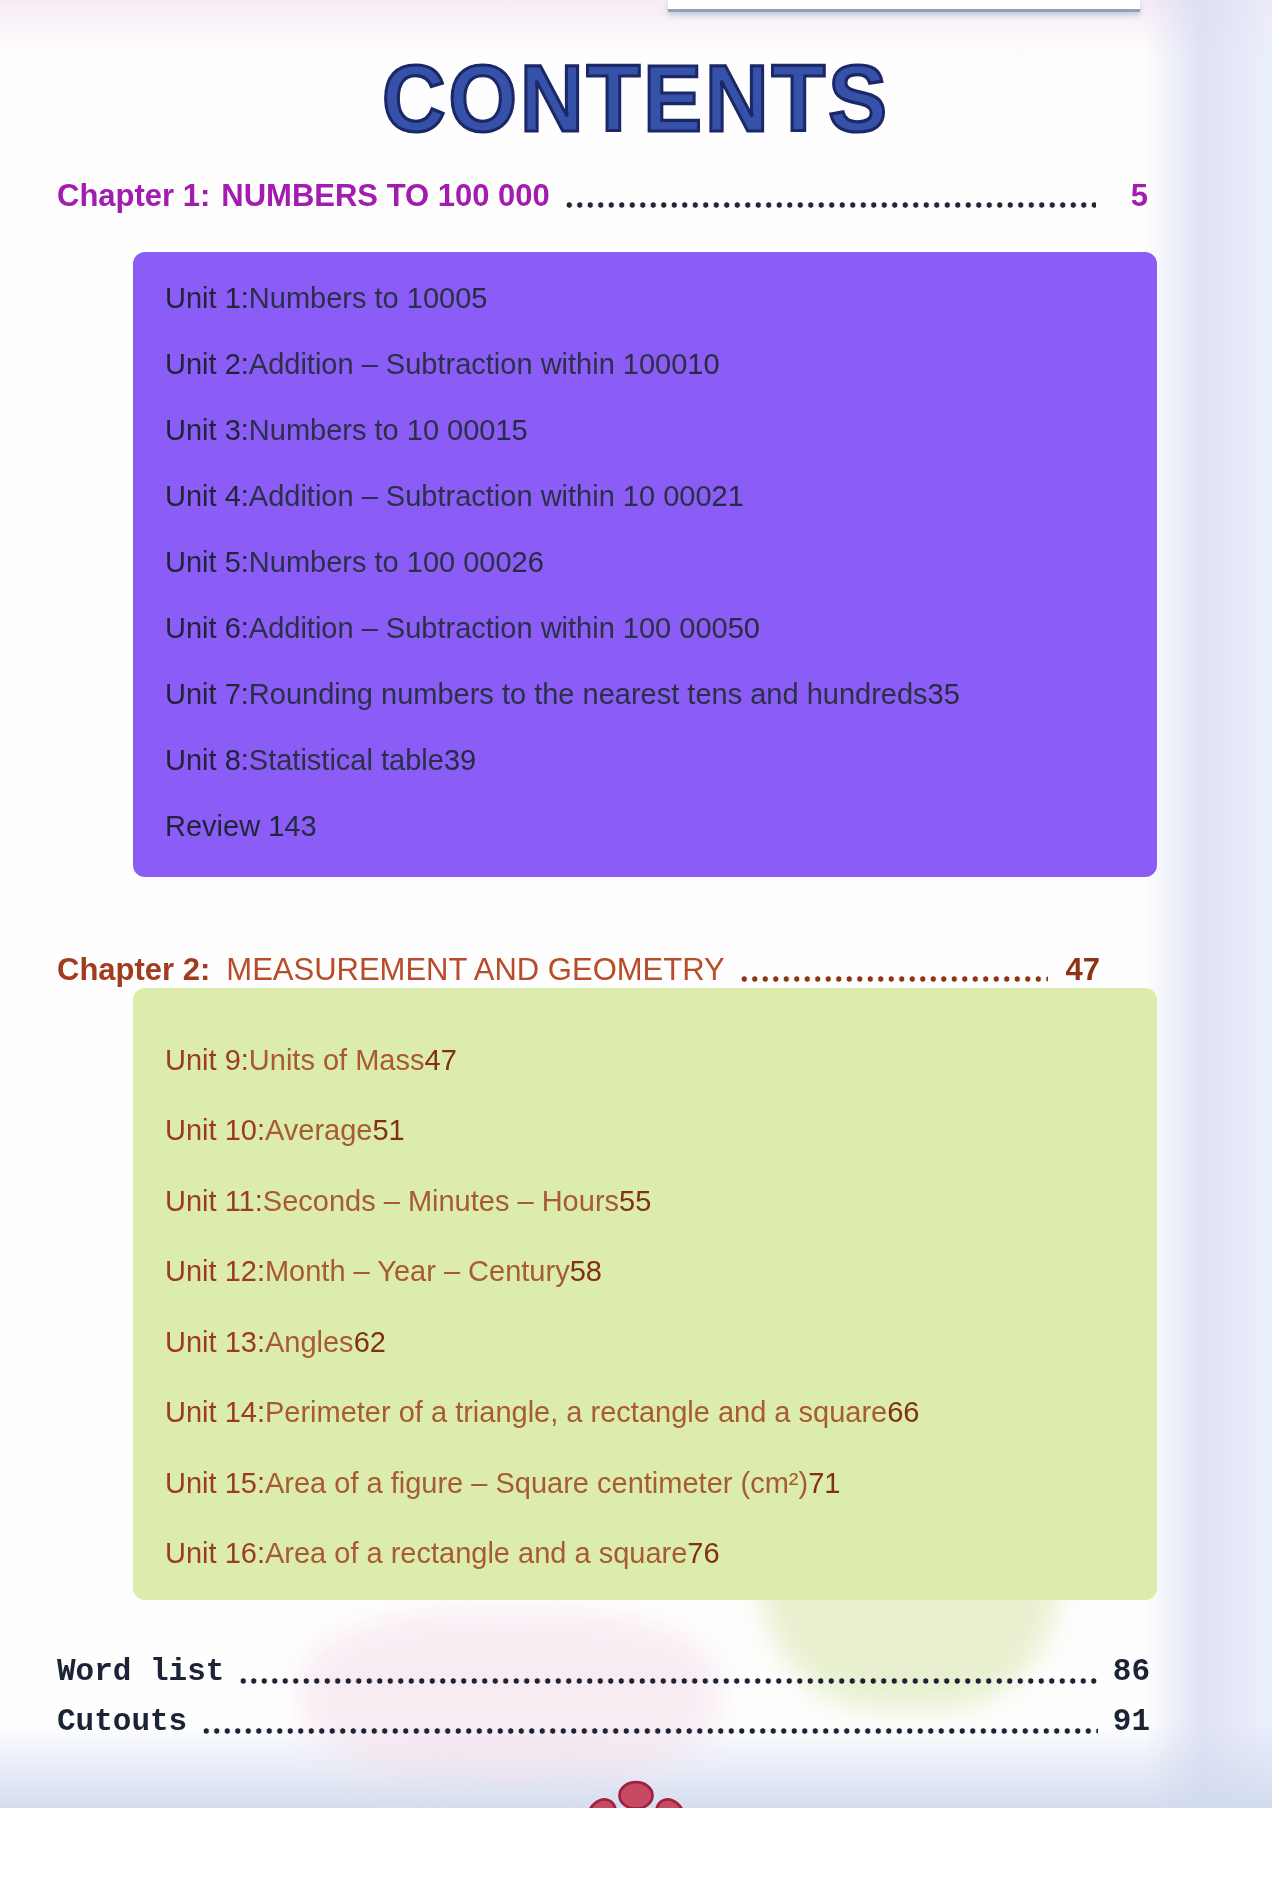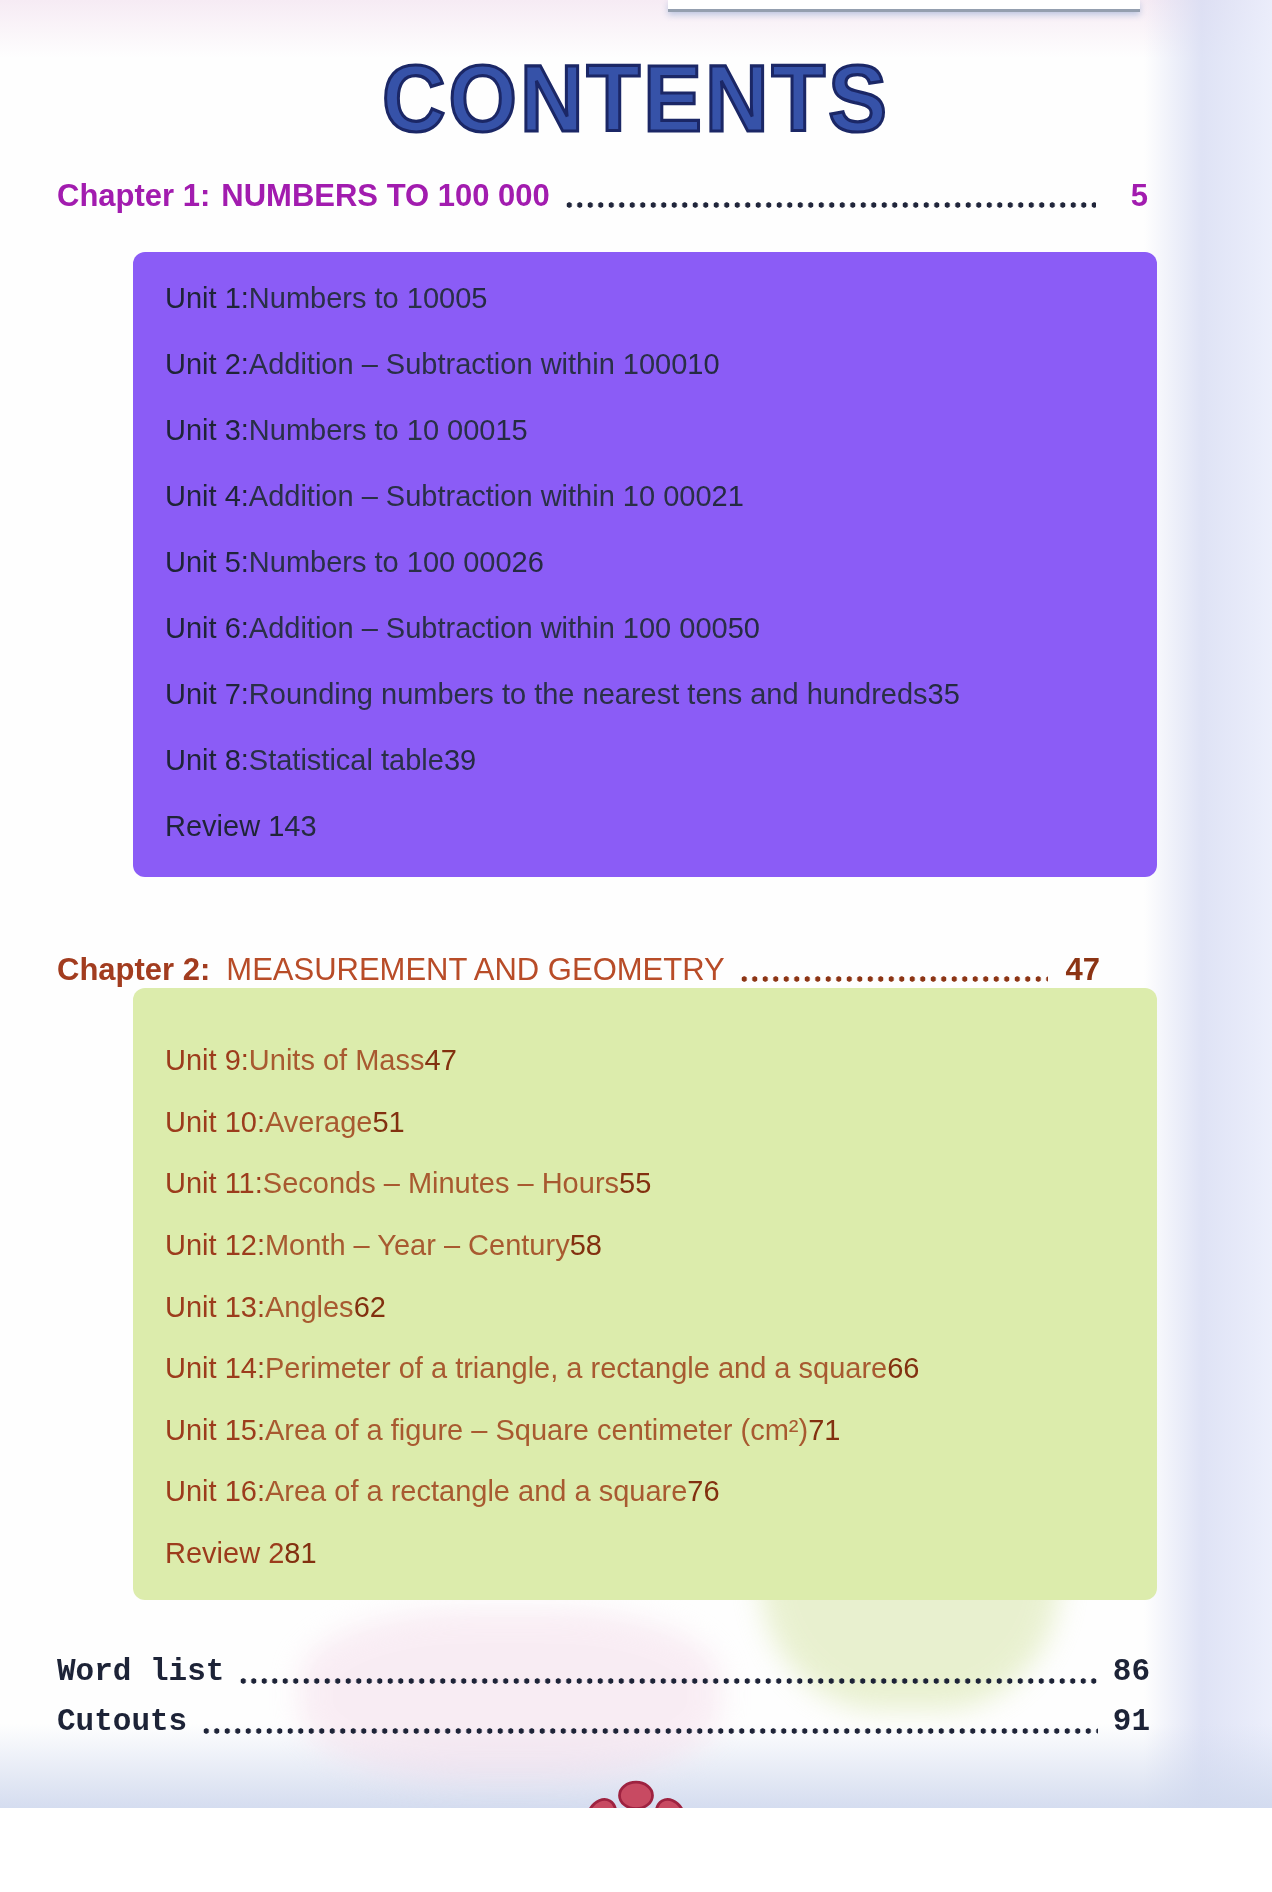--- a/index.html
+++ b/index.html
@@ -219,25 +219,20 @@
       <span class="ttl">Area of a figure – Square centimeter (cm²)</span>
       <span class="dots"></span>
       <span class="pg">71</span>
     </div>
     <div class="row">
       <span class="lbl">Unit 16:</span>
       <span class="ttl">Area of a rectangle and a square</span>
       <span class="dots"></span>
       <span class="pg">76</span>
     </div>
-    <div class="row">
-      <span class="lbl">Review 2</span>
-      <span class="dots"></span>
-      <span class="pg">81</span>
-    </div>
   </div>
 
   <div class="line extra wordlist">
     <span class="lbl">Word list</span>
     <span class="dots"></span>
     <span class="pg">86</span>
   </div>
   <div class="line extra cutouts">
     <span class="lbl">Cutouts</span>
     <span class="dots"></span>

